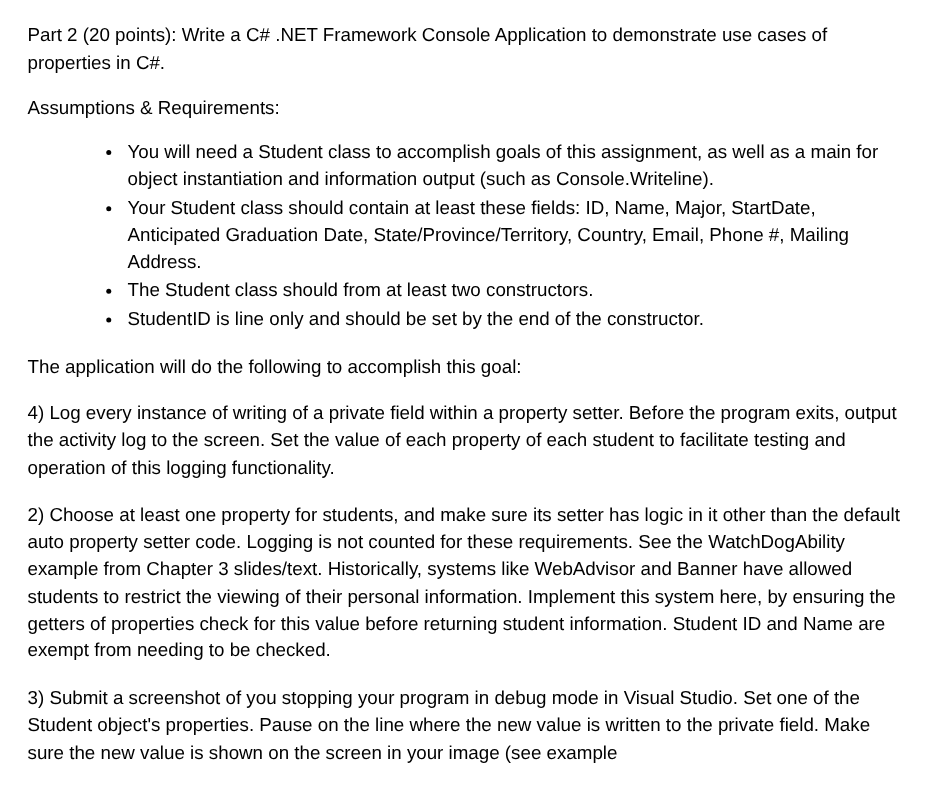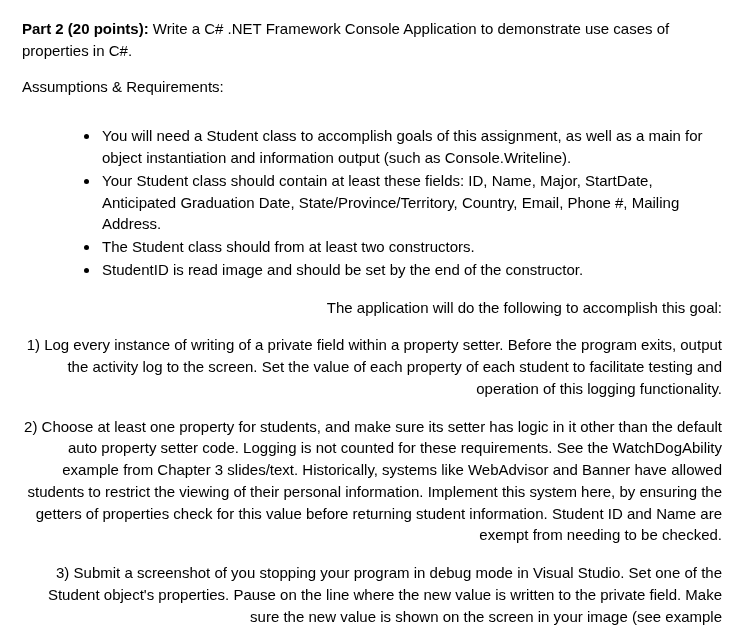--- a/index.html
+++ b/index.html
@@ -13,55 +13,54 @@
       color: #000;
       background: #fff;
       padding: 18px 22px;
       width: 744px;
       line-height: 1.45;
     }
     .heading {
       margin-bottom: 14px;
     }
     .bold {
-      font-weight: bold;
+      font-weight: normal;
     }
     .assumptions-label {
-      margin-bottom: 28px;
+      margin-bottom: 14px;
     }
     ul.bullets {
       list-style-type: disc;
       margin-left: 78px;
       margin-bottom: 16px;
     }
     ul.bullets li {
       padding-left: 2px;
       margin-bottom: 1px;
     }
     .para {
       margin-bottom: 16px;
-      text-align: right;
     }
     .para:last-child {
       margin-bottom: 0;
     }
   </style>
 </head>
 <body>
 
 <div class="heading">
   <span class="bold">Part 2 (20 points):</span><span> Write a C# .NET Framework Console Application to demonstrate use cases of properties in C#.</span>
 </div>
 
 <div class="assumptions-label">Assumptions &amp; Requirements:</div>
 
 <ul class="bullets">
   <li>You will need a Student class to accomplish goals of this assignment, as well as a main for object instantiation and information output (such as Console.Writeline).</li>
   <li>Your Student class should contain at least these fields: ID, Name, Major, StartDate, Anticipated Graduation Date, State/Province/Territory, Country, Email, Phone #, Mailing Address.</li>
   <li>The Student class should from at least two constructors.</li>
-  <li>StudentID is read image and should be set by the end of the constructor.</li>
+  <li>StudentID is line only and should be set by the end of the constructor.</li>
 </ul>
 
 <div class="para">The application will do the following to accomplish this goal:</div>
 
-<div class="para">1) Log every instance of writing of a private field within a property setter. Before the program exits, output the activity log to the screen. Set the value of each property of each student to facilitate testing and operation of this logging functionality.</div>
+<div class="para">4) Log every instance of writing of a private field within a property setter. Before the program exits, output the activity log to the screen. Set the value of each property of each student to facilitate testing and operation of this logging functionality.</div>
 <div class="para">2) Choose at least one property for students, and make sure its setter has logic in it other than the default auto property setter code. Logging is not counted for these requirements. See the WatchDogAbility example from Chapter 3 slides/text. Historically, systems like WebAdvisor and Banner have allowed students to restrict the viewing of their personal information. Implement this system here, by ensuring the getters of properties check for this value before returning student information. Student ID and Name are exempt from needing to be checked.</div>
 <div class="para">3) Submit a screenshot of you stopping your program in debug mode in Visual Studio. Set one of the Student object's properties. Pause on the line where the new value is written to the private field. Make sure the new value is shown on the screen in your image (see example</div>
 
 </body></html>

